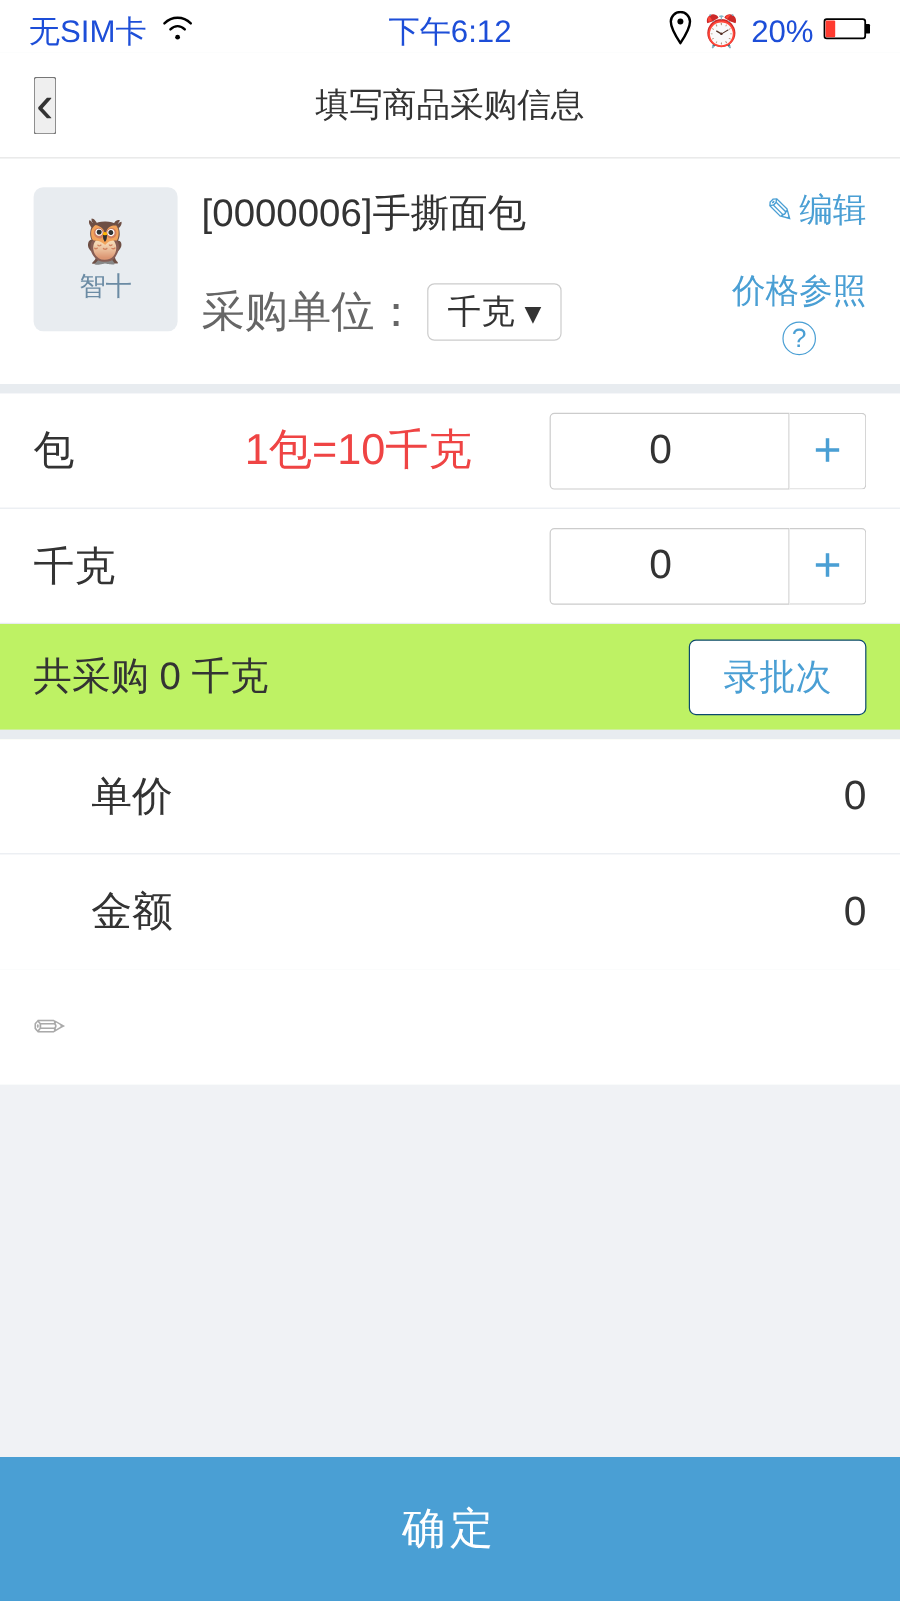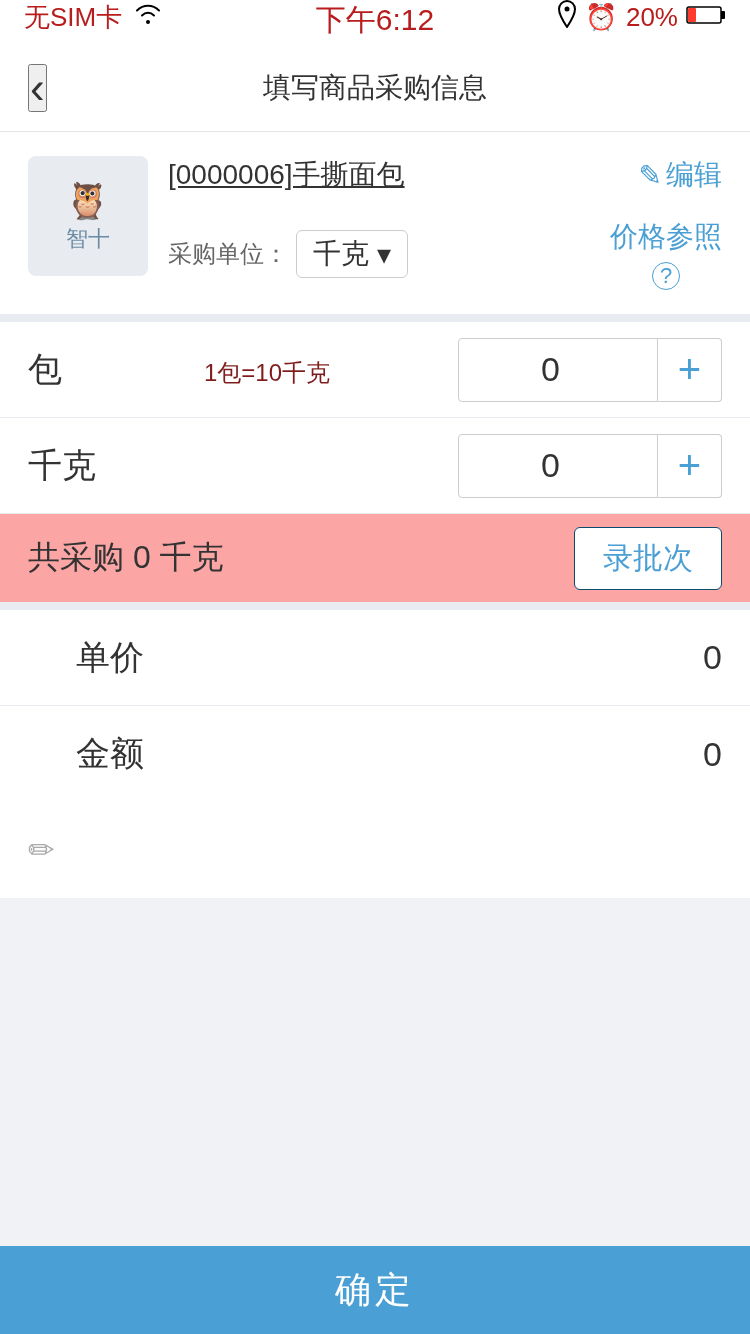--- a/index.html
+++ b/index.html
@@ -12,34 +12,34 @@
       font-size: 32px;
       overflow-x: hidden;
     }
 
     
     #status-bar {
       width: 100%;
       height: 44px;
       background: #fff;
       display: flex;
-      align-items: flex-start;
+      align-items: flex-end;
       justify-content: space-between;
       padding: 0 24px;
       font-size: 26px;
-      color: #b91c1c;
+      color: #1d4ed8;
     }
     .status-left {
       display: flex;
       align-items: center;
       gap: 10px;
       font-size: 26px;
     }
     .status-center {
-      font-size: 30px;
+      font-size: 26px;
       font-weight: 500;
       position: absolute;
       left: 50%;
       transform: translateX(-50%);
     }
     .status-right {
       display: flex;
       align-items: center;
       gap: 8px;
       font-size: 26px;
@@ -99,41 +99,40 @@
     }
     #product-info {
       flex: 1;
     }
     #product-header {
       display: flex;
       justify-content: space-between;
       align-items: flex-start;
     }
     #product-name {
-      font-size: 28px;
+      font-size: 32px;
       color: #333;
       font-weight: 400;
-      text-decoration: underline;
     }
     #edit-button {
       font-size: 28px;
       color: #4a9fd4;
       cursor: pointer;
       display: flex;
       align-items: center;
       gap: 6px;
     }
     #purchase-unit-row {
       margin-top: 24px;
       display: flex;
       align-items: center;
       justify-content: space-between;
     }
     .unit-label {
-      font-size: 24px;
+      font-size: 36px;
       color: #666;
     }
     #unit-selector {
       display: flex;
       align-items: center;
       border: 1px solid #ccc;
       border-radius: 6px;
       padding: 4px 16px;
       font-size: 28px;
       color: #333;
@@ -162,22 +161,22 @@
       padding: 0 28px;
       height: 96px;
       border-bottom: 1px solid #e8ecf0;
     }
     .quantity-label {
       font-size: 34px;
       color: #333;
       min-width: 160px;
     }
     .quantity-sublabel {
-      font-size: 24px;
-      color: #7f1d1d;
+      font-size: 36px;
+      color: #ef4444;
       margin-left: 8px;
     }
     .quantity-input-wrap {
       flex: 1;
       display: flex;
       align-items: center;
       justify-content: flex-end;
       gap: 0;
     }
     .quantity-input {
@@ -201,21 +200,21 @@
       font-size: 40px;
       color: #4a9fd4;
       cursor: pointer;
       display: flex;
       align-items: center;
       justify-content: center;
     }
 
     
     #total-row {
-      background: #fca5a5;
+      background: #bef264;
       display: flex;
       align-items: center;
       justify-content: space-between;
       padding: 0 28px;
       height: 96px;
       border-bottom: 8px solid #e8ecf0;
     }
     #total-text {
       font-size: 32px;
       color: #333;
@@ -279,21 +278,21 @@
     
     #content-spacer {
       flex: 1;
       background: #f0f2f5;
       min-height: 300px;
     }
 
     
     #confirm-button {
       width: 100%;
-      height: 88px;
+      height: 120px;
       background: #4a9fd4;
       border: none;
       font-size: 36px;
       color: #fff;
       cursor: pointer;
       letter-spacing: 4px;
     }
 
     
     #main-content {

